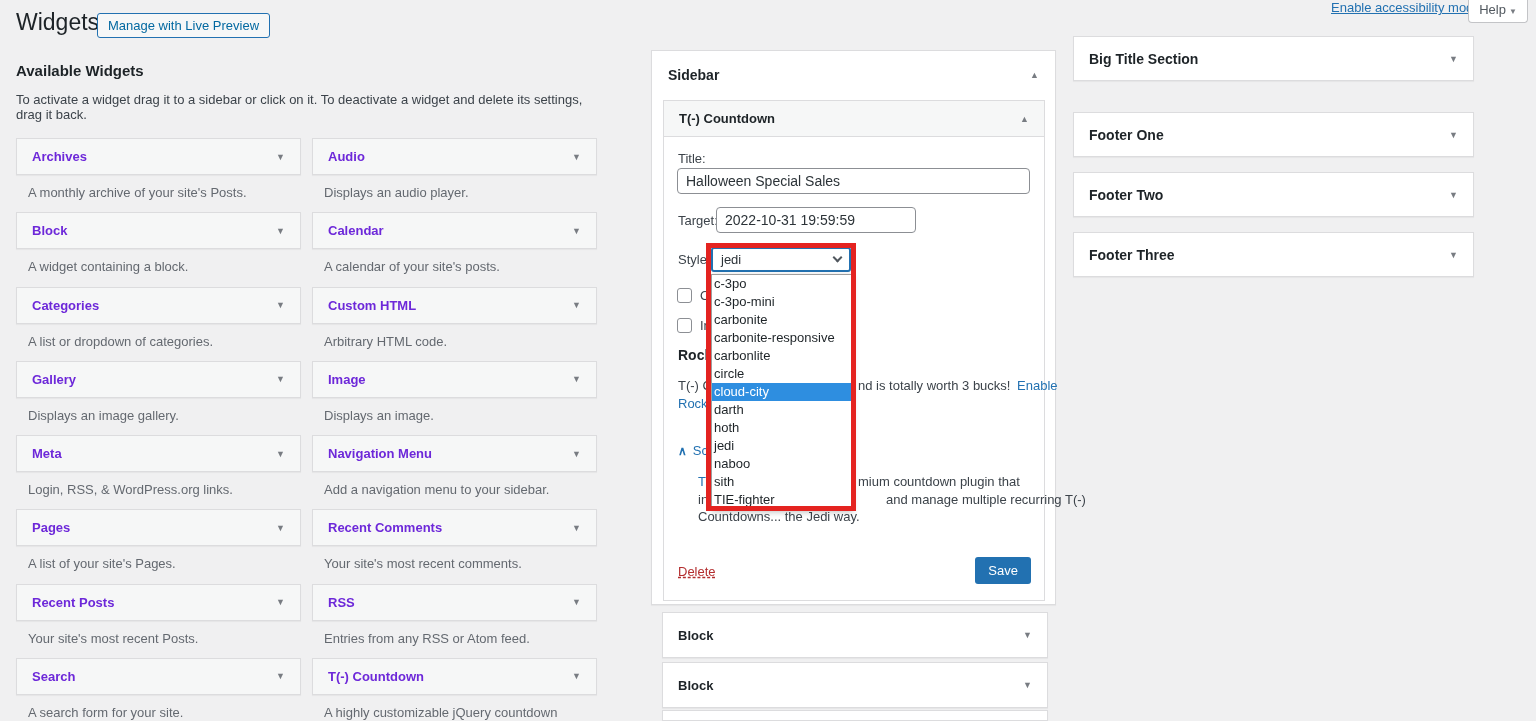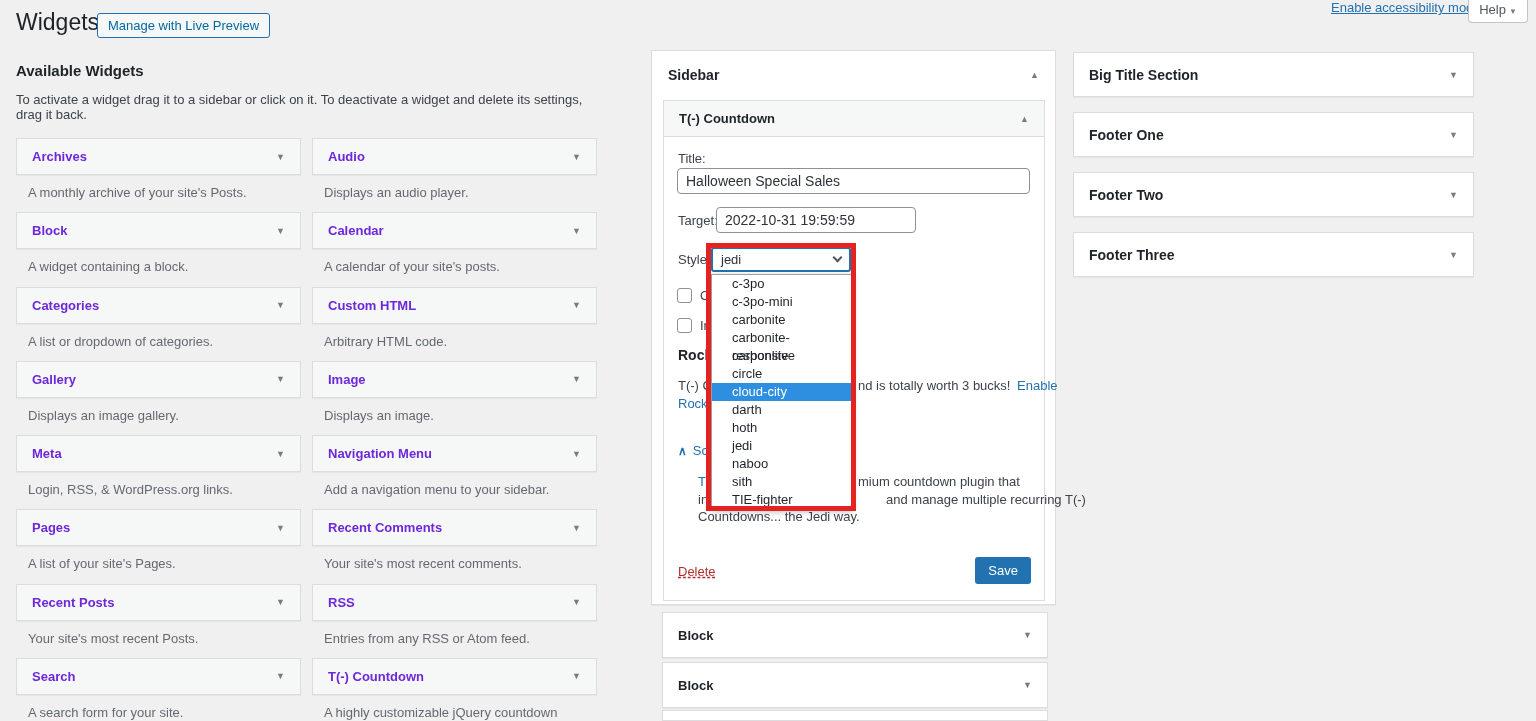--- a/index.html
+++ b/index.html
@@ -61,21 +61,21 @@
   .blue-link { color:#2271b1; cursor:pointer;text-align:center; }
   .sched-caret { color:#2271b1; font-weight:bold; font-size:12px; margin-right:6px; }
   .sched-label { color:#2271b1; cursor:pointer; }
   .delete-link { color:#b32d2e; text-decoration:underline dashed; cursor:pointer; }
   .save-btn { position:absolute; right:13px; top:420px; background:#2271b1; color:#fff; border:none;
     border-radius:3px; padding:6px 13px; font-family:inherit; font-size:13px; cursor:pointer; }
 
   
   .style-popup { position:absolute; left:47px; top:137px; width:141px; background:#fff;
     border:1px solid #9e9e9e; box-shadow:1px 2px 6px rgba(0,0,0,.25); z-index:5; }
-  .opt { height:18px; line-height:18px; padding-left:20px; font-size:13px; color:#1d2327; cursor:pointer; }
+  .opt { height:18px; line-height:18px; padding-left:2px; font-size:13px; color:#1d2327; cursor:pointer; }
   .opt.selected-option { color:#fff; }
   .red-box { position:absolute; left:42px; top:106px; width:150px; height:268px;
     border:5px solid #e42320; z-index:6; pointer-events:none; }
 
   
   .mid-block { left:662px; width:386px; height:46px; }
   .partial-panel { left:662px; top:710px; width:386px; height:11px; }
 
   
   .right-panel { left:1073px; width:401px; height:45px; }
@@ -324,21 +324,21 @@
     </div>
   </div>
   <div class="panel mid-block" style="top:662px;">
     <div class="panel-head">
       <span class="tc-title">Block</span>
       <span class="arrow-down">▼</span>
     </div>
   </div>
   <div class="panel partial-panel"></div>
 
-  <div class="panel right-panel" style="top:52px;">
+  <div class="panel right-panel" style="top:36px;">
     <div class="panel-head">
       <span class="panel-title">Big Title Section</span>
       <span class="arrow-down">▼</span>
     </div>
   </div>
   <div class="panel right-panel" style="top:112px;">
     <div class="panel-head">
       <span class="panel-title">Footer One</span>
       <span class="arrow-down">▼</span>
     </div>

